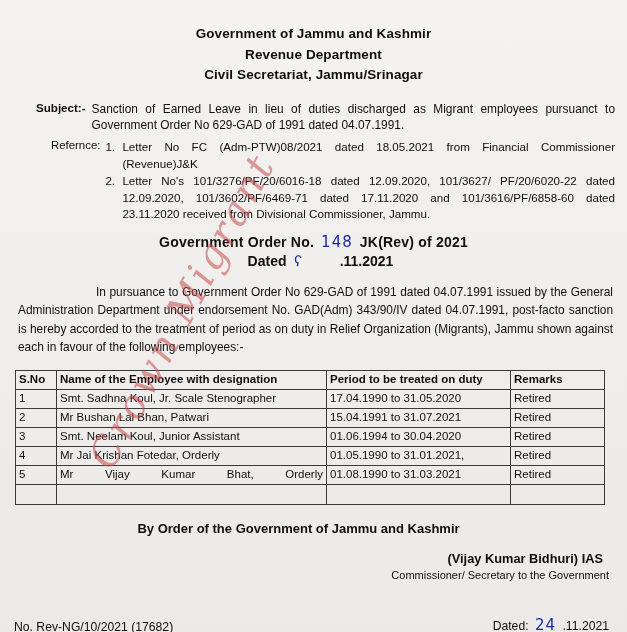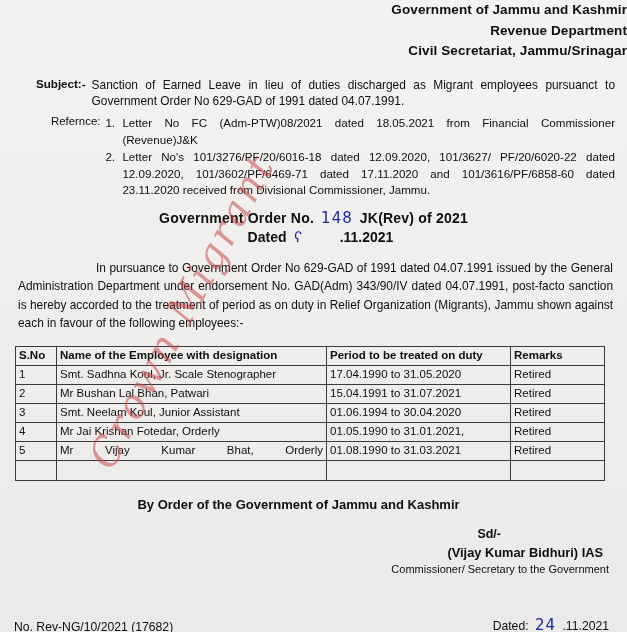--- a/index.html
+++ b/index.html
@@ -42,22 +42,22 @@
     font-style: italic;
     font-size: 40px;
     letter-spacing: 3px;
     color: rgba(196, 74, 74, 0.55);
     white-space: nowrap;
     font-weight: 500;
   }
 
   
   .doc-header {
-    padding-top: 0;
-    text-align: right;
+    padding-top: 24px;
+    text-align: center;
     font-weight: bold;
     font-size: 13.5px;
     line-height: 1.52;
     letter-spacing: 0.1px;
   }
   .doc-header div { white-space: nowrap; }
 
   
   .subject-block {
     margin-top: 15px;
@@ -329,21 +329,20 @@
           <td></td>
           <td></td>
         </tr>
       </tbody>
     </table>
   </div>
 
   <div class="by-order">By Order  of the Government of Jammu and Kashmir</div>
 
   <div class="sign-block">
-    <div class="sd-line">Sd/-</div>
     <div class="sign-name">(Vijay Kumar Bidhuri) IAS</div>
     <div class="sign-desig">Commissioner/ Secretary to the Government</div>
   </div>
 
   <div class="bottom-row">
     <div class="file-no">No. Rev-NG/10/2021 (17682)</div>
     <div class="bottom-date">
       <span>Dated:</span>
       <span class="handwriting">24</span>
       <span>.11.2021</span>

